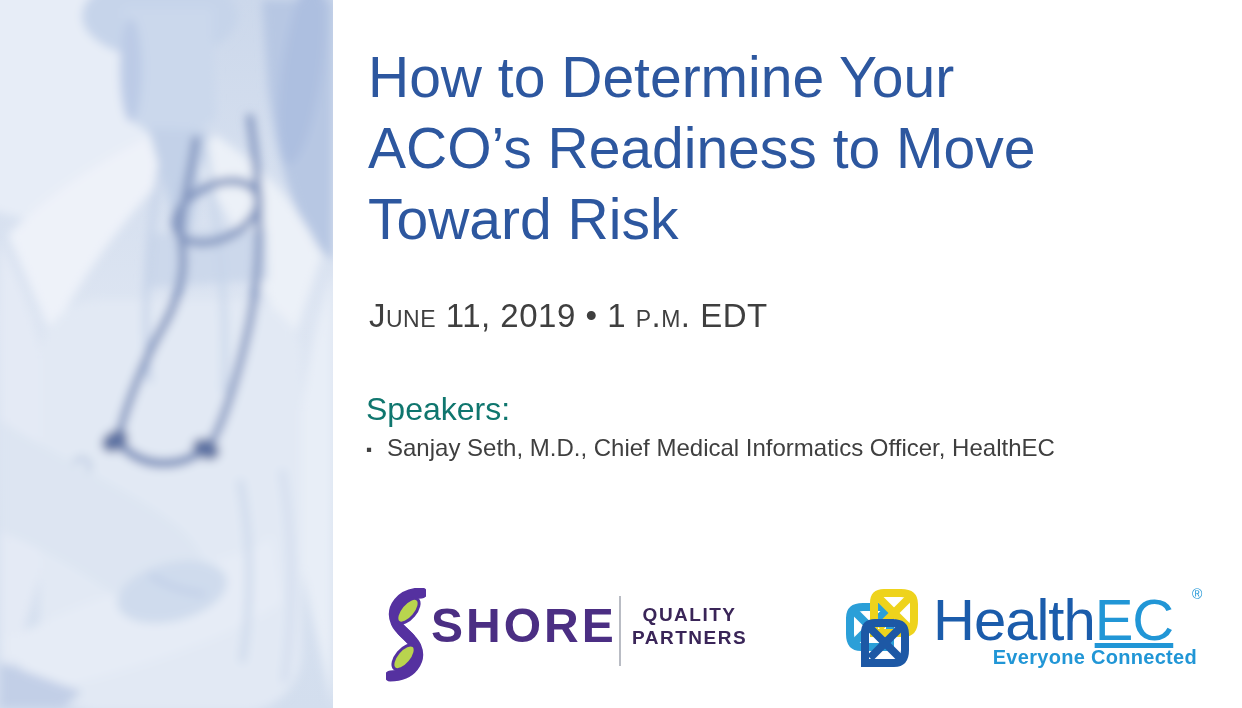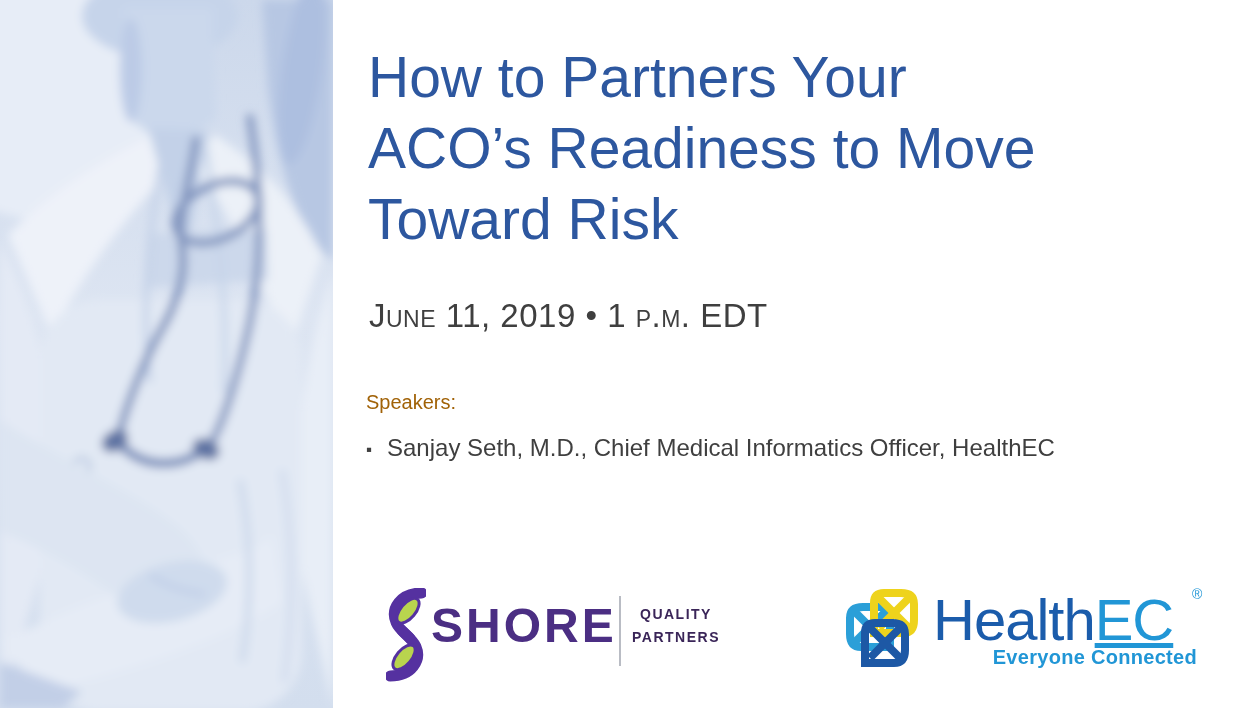--- a/index.html
+++ b/index.html
@@ -34,21 +34,21 @@
   .dateline {
     position: absolute; left: 369px; top: 297px;
     font-size: 33px; color: #3f3f3f;
     font-variant: small-caps;
     letter-spacing: 0.5px;
   }
 
   
   .speakers-heading {
     position: absolute; left: 366px; top: 391px;
-    font-size: 20px; color: #a16207;
+    font-size: 32px; color: #0f766e;
   }
   .speakers-list {
     position: absolute; left: 366px; top: 421px;
     margin: 0; padding: 0; list-style: none;
   }
   .speakers-list li {
     height: 37.5px; line-height: 54px;
     font-size: 24px; color: #3f3f3f;
     white-space: nowrap;
   }
@@ -65,21 +65,21 @@
     position: absolute; left: 45px; top: 10px;
     font-size: 48px; font-weight: 700; letter-spacing: 3px;
     color: #4b2e83;
   }
   .shore-divider {
     position: absolute; left: 233px; top: 8px;
     width: 2px; height: 70px; background: #b9bcc4;
   }
   .shore-subtitle {
     position: absolute; left: 246px; top: 15px;
-    font-size: 14px; font-weight: 700; letter-spacing: 1.5px;
+    font-size: 19px; font-weight: 700; letter-spacing: 1.5px;
     line-height: 23px; color: #3a2558;
   }
   .shore-subtitle span { display: block; }
 
   
   .healthec-logo { position: absolute; left: 845px; top: 584px; width: 370px; height: 96px; }
   .healthec-icon { position: absolute; left: 0; top: 4px; }
   .healthec-wordmark {
     position: absolute; left: 88px; top: 6px;
     font-size: 58px; line-height: 60px; font-weight: 400;
@@ -153,21 +153,21 @@
         <path d="M150,575 C165,585 185,592 205,594" stroke="#bdcce6" stroke-width="4" fill="none"></path>
 
         <path d="M240,480 C252,542 252,602 242,662" stroke="#ccd8eb" stroke-width="6" fill="none"></path>
         <path d="M282,470 C294,542 294,612 284,682" stroke="#d2dcee" stroke-width="6" fill="none"></path>
         <path d="M0,662 L82,692 L62,708 L0,708 Z" fill="#c2cfe7"></path>
       </g>
     </svg>
   </div>
 
   <h1 class="title" style="margin:0; font-weight:400;">
-    <span>How to Partners Your</span>
+    <span>How to Determine Your</span>
     <span>ACO’s Readiness to Move</span>
     <span>Toward Risk</span>
   </h1>
 
   <div class="dateline">June 11, 2019 • 1 p.m. EDT</div>
 
   <div class="speakers-heading">Speakers:</div>
   <ul class="speakers-list">
     <li>
       <span class="bullet">▪</span><span>Sanjay Seth, M.D., Chief Medical Informatics Officer, HealthEC</span>

